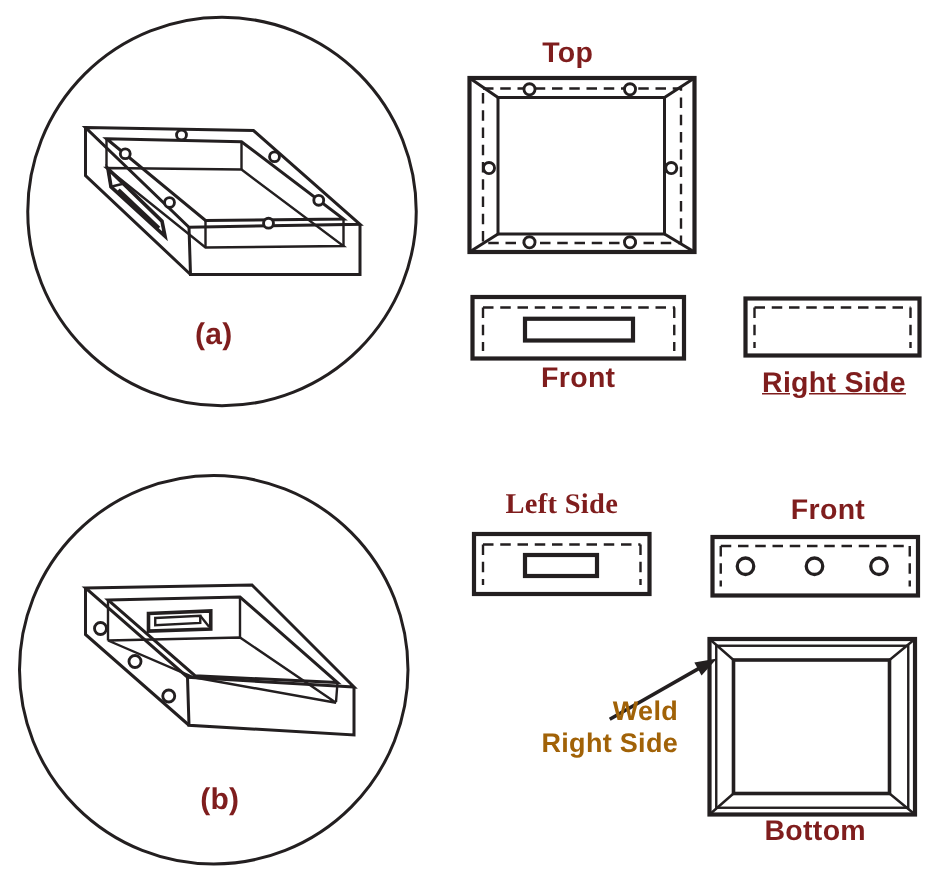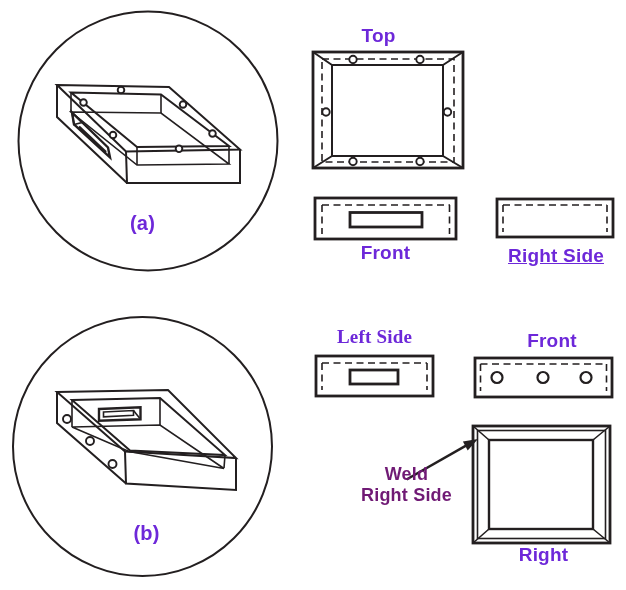--- a/index.html
+++ b/index.html
@@ -4,28 +4,28 @@
 <style>
   html,body{margin:0;padding:0;}
   body{
     width:626px;height:590px;position:relative;
     background:#ffffff;overflow:hidden;
     font-family:"Liberation Sans", sans-serif;
   }
   #stage{position:absolute;left:0;top:0;width:626px;height:590px;}
   svg{position:absolute;left:0;top:0;display:block;}
   .lbl{
-    position:absolute;color:#6d28d9;font-weight:bold;
+    position:absolute;color:#7f1d1d;font-weight:bold;
     font-size:19px;line-height:20px;text-align:center;
     letter-spacing:.2px;white-space:nowrap;
   }
   .cap{font-size:20px;line-height:21px;}
   .note{
-    position:absolute;color:#701a75;font-weight:bold;
-    font-size:18px;line-height:21.3px;text-align:center;white-space:nowrap;
+    position:absolute;color:#a16207;font-weight:bold;
+    font-size:18px;line-height:21.3px;text-align:right;white-space:nowrap;
     letter-spacing:.2px;
   }
   
   .s3  {fill:none;stroke:#231f20;stroke-width:2.8;}
   .s25 {fill:none;stroke:#231f20;stroke-width:2.4;}
   .s2  {fill:none;stroke:#231f20;stroke-width:2;}
   .s16 {fill:none;stroke:#231f20;stroke-width:1.6;}
   .dash{fill:none;stroke:#231f20;stroke-width:1.6;stroke-dasharray:7 4.5;}
   .hole{fill:#ffffff;stroke:#231f20;stroke-width:1.9;}
   .holeB{fill:#ffffff;stroke:#231f20;stroke-width:2.2;}
@@ -162,21 +162,21 @@
 <div class="lbl" style="left:335px;top:243px;width:101px;">Front</div>
 
 <div class="lbl" style="left:496px;top:246px;width:120px;text-decoration:underline;">Right Side</div>
 
 <div class="lbl cap" style="left:92px;top:213px;width:101px;">(a)</div>
 
 <div class="lbl" style="left:314px;top:327px;width:121px;font-family:Liberation Serif, serif;">Left Side</div>
 
 <div class="lbl" style="left:502px;top:331px;width:100px;">Front</div>
 
-<div class="lbl" style="left:483px;top:545px;width:121px;">Right</div>
+<div class="lbl" style="left:483px;top:545px;width:121px;">Bottom</div>
 
 <div class="lbl cap" style="left:96px;top:523px;width:101px;">(b)</div>
 
 <div class="note" style="left:361px;top:464px;">
   <div>Weld</div>
   <div>Right Side</div>
 </div>
 
 </div>
 

